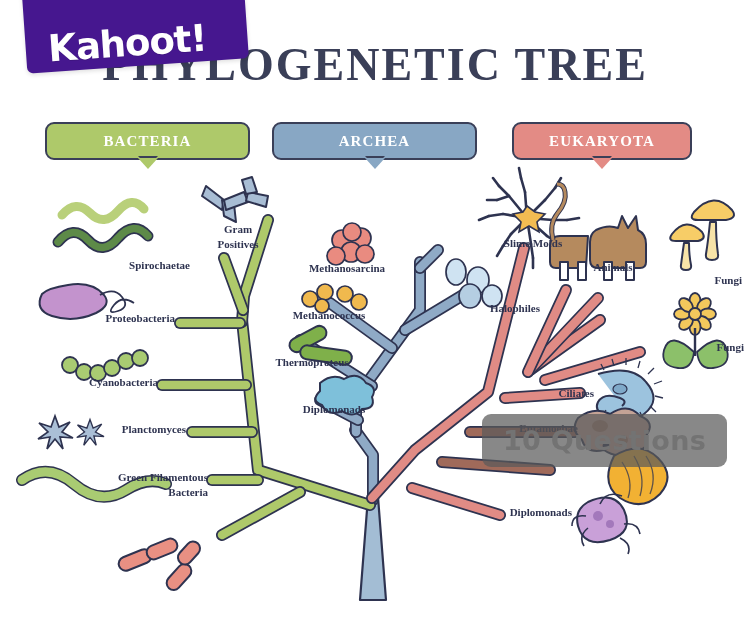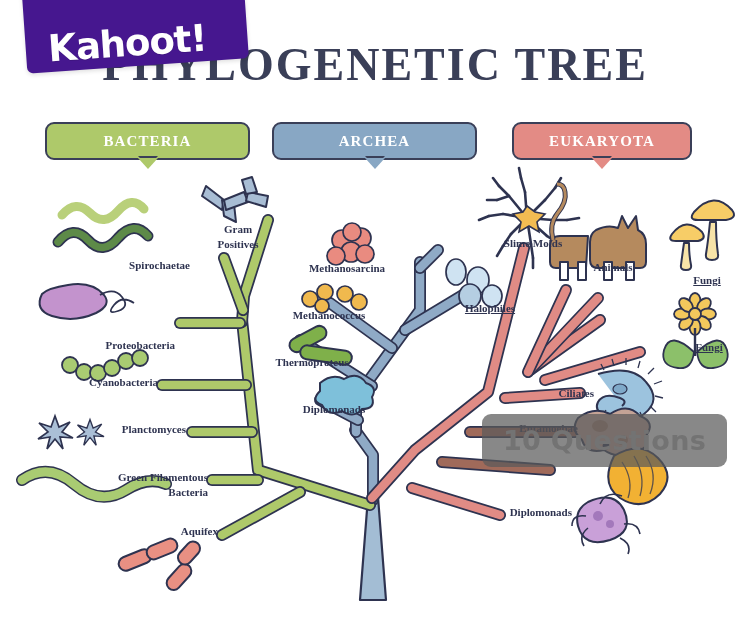--- a/index.html
+++ b/index.html
@@ -96,21 +96,21 @@
     position:absolute;
     font-family:"Liberation Serif", serif;
     font-weight:bold;
     font-size:11px;
     color:#2e3350;
     line-height:15px;
     z-index:5;
     white-space:pre;
   }
   .lab.r { text-align:right; }
-  .lab.l { text-align:center;text-decoration:underline; }
+  .lab.l { text-align:right; }
   .lab.c { text-align:center; }
 
   
   .q-badge {
     position:absolute;
     left:482px; top:414px;
     width:245px; height:53px;
     background:rgba(90,90,90,.72);
     border-radius:9px;
     z-index:9;
@@ -400,26 +400,25 @@
     <span class="tail"></span>
   </div>
   <div class="hdr" id="hdr-eukaryota">
     <span class="lbl">EUKARYOTA</span>
     <span class="tail"></span>
   </div>
 
   <div class="lab c" style="left:200px; top:222px; width:76px;">Gram
 Positives</div>
   <div class="lab r" style="left:30px; top:258px; width:160px;">Spirochaetae</div>
-  <div class="lab r" style="left:10px; top:311px; width:165px;margin-top:27px;">Proteobacteria</div>
+  <div class="lab r" style="left:10px; top:311px; width:165px;">Proteobacteria</div>
   <div class="lab r" style="left:0px; top:375px; width:158px;">Cyanobacteria</div>
   <div class="lab r" style="left:28px; top:422px; width:158px;">Planctomyces</div>
   <div class="lab r" style="left:40px; top:470px; width:168px;">Green Filamentous
 Bacteria</div>
-  <div class="lab r" style="left:90px; top:524px; width:128px;">Aquifex</div>
 
   <div class="lab c" style="left:282px; top:261px; width:130px;">Methanosarcina</div>
   <div class="lab c" style="left:265px; top:308px; width:128px;">Methanococcus</div>
   <div class="lab c" style="left:252px; top:355px; width:120px;">Thermoproteus</div>
   <div class="lab c" style="left:276px; top:402px; width:116px;">Diplomonads</div>
   <div class="lab l" style="left:440px; top:301px; width:100px;">Halophiles</div>
 
   <div class="lab c" style="left:478px; top:236px; width:110px;">Slime Molds</div>
   <div class="lab c" style="left:572px; top:260px; width:82px;">Animals</div>
   <div class="lab l" style="left:672px; top:273px; width:70px;">Fungi</div>

